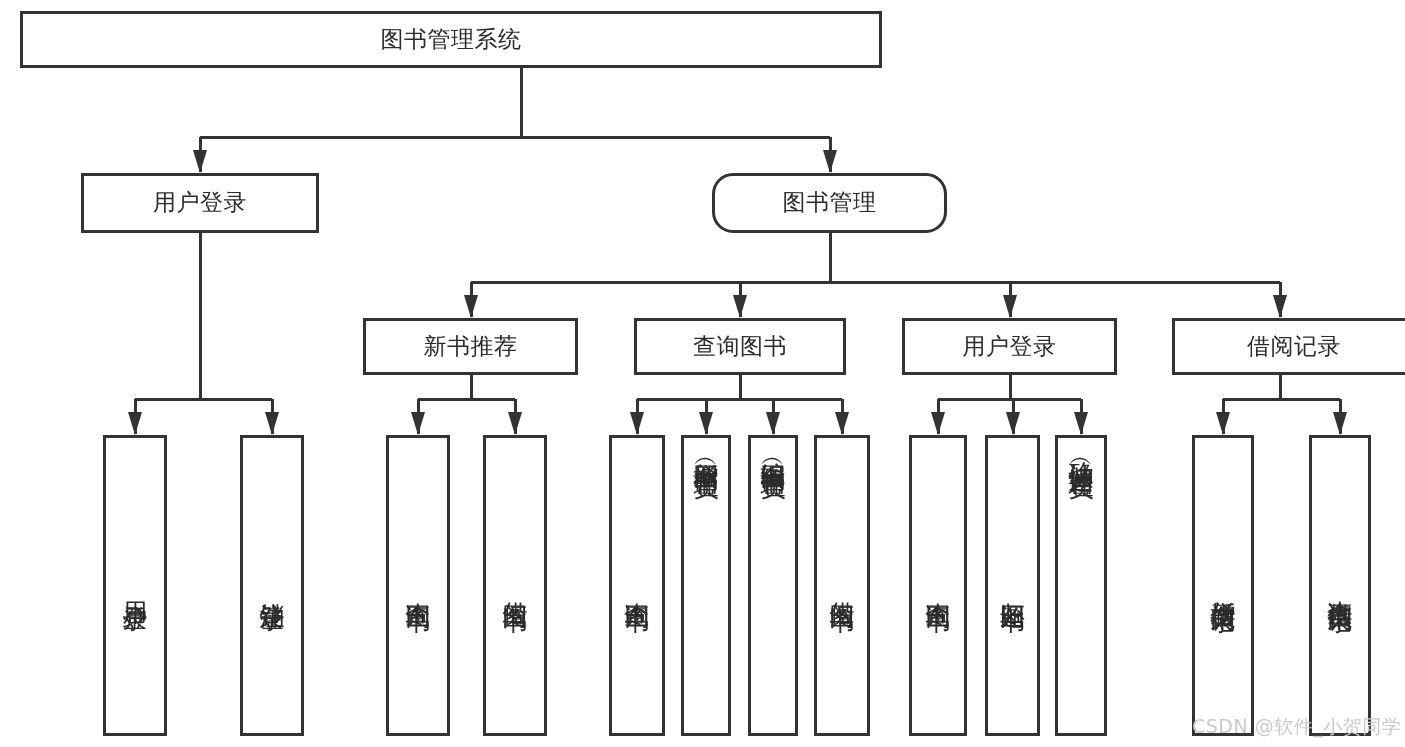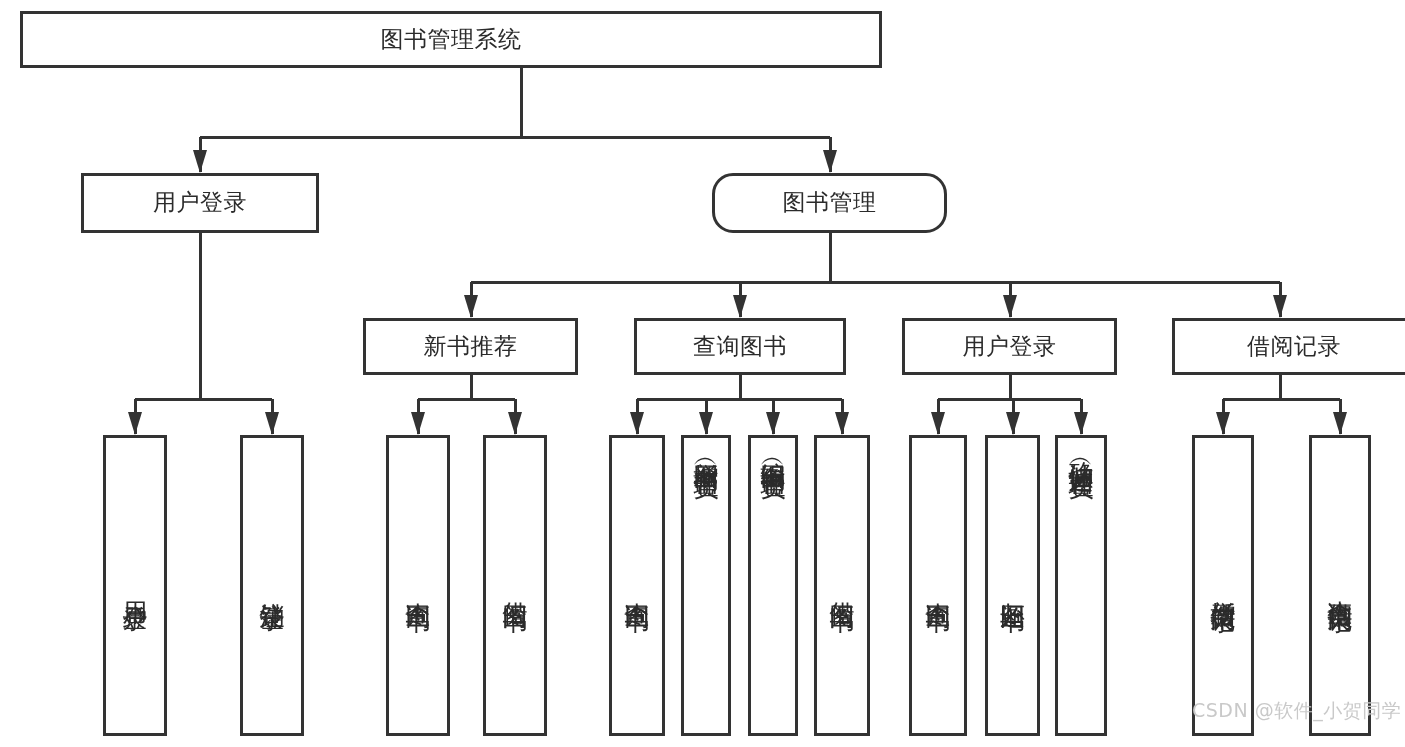--- a/index.html
+++ b/index.html
@@ -190,15 +190,15 @@
         <span class="node-label">确认归还（管理员）</span>
       </div>
       <div class="node vert" style="left: 1192px; top: 435px; width: 62px; height: 301px;">
         <span class="node-label">新增借阅记录</span>
       </div>
       <div class="node vert" style="left: 1309px; top: 435px; width: 62px; height: 301px;">
         <span class="node-label">查询借阅记录</span>
       </div>
     </div>
 
-  <div class="watermark" style="left: 1192px; top: 698px;">CSDN @软件_小贺同学</div>
+  <div class="watermark" style="left: 1192px; top: 714px;">CSDN @软件_小贺同学</div>
 
 </div>
 
 </body></html>

